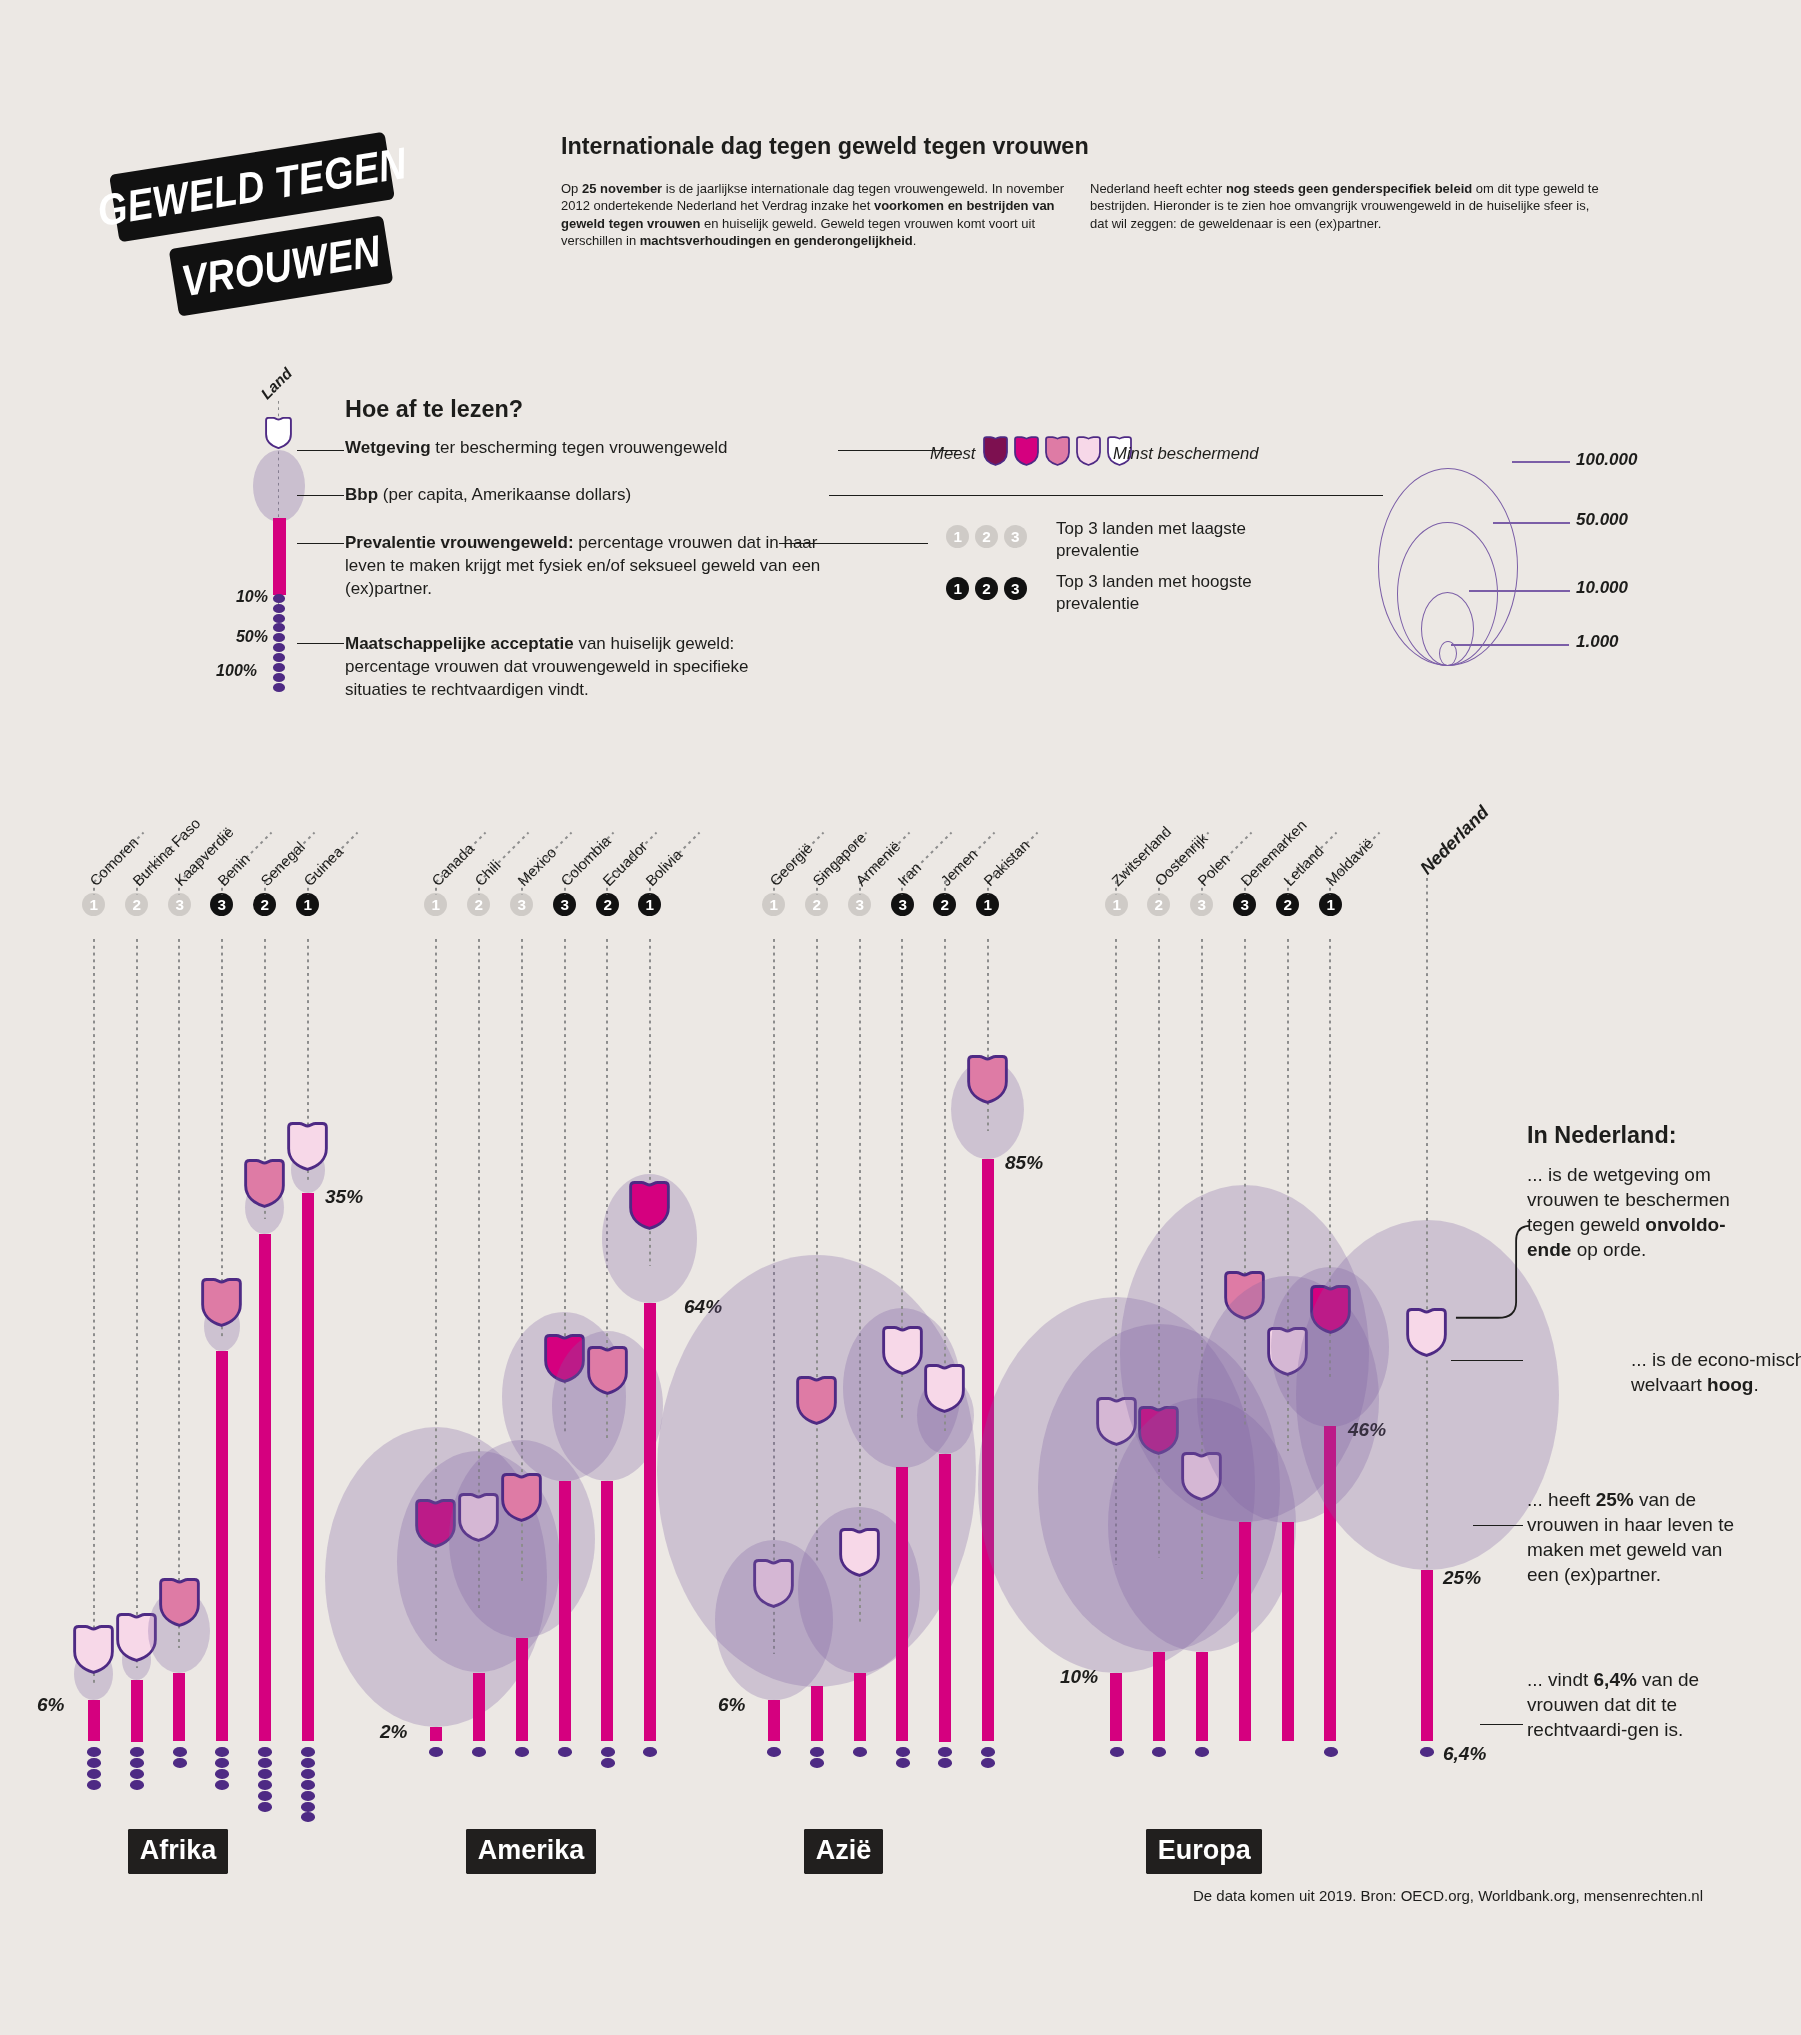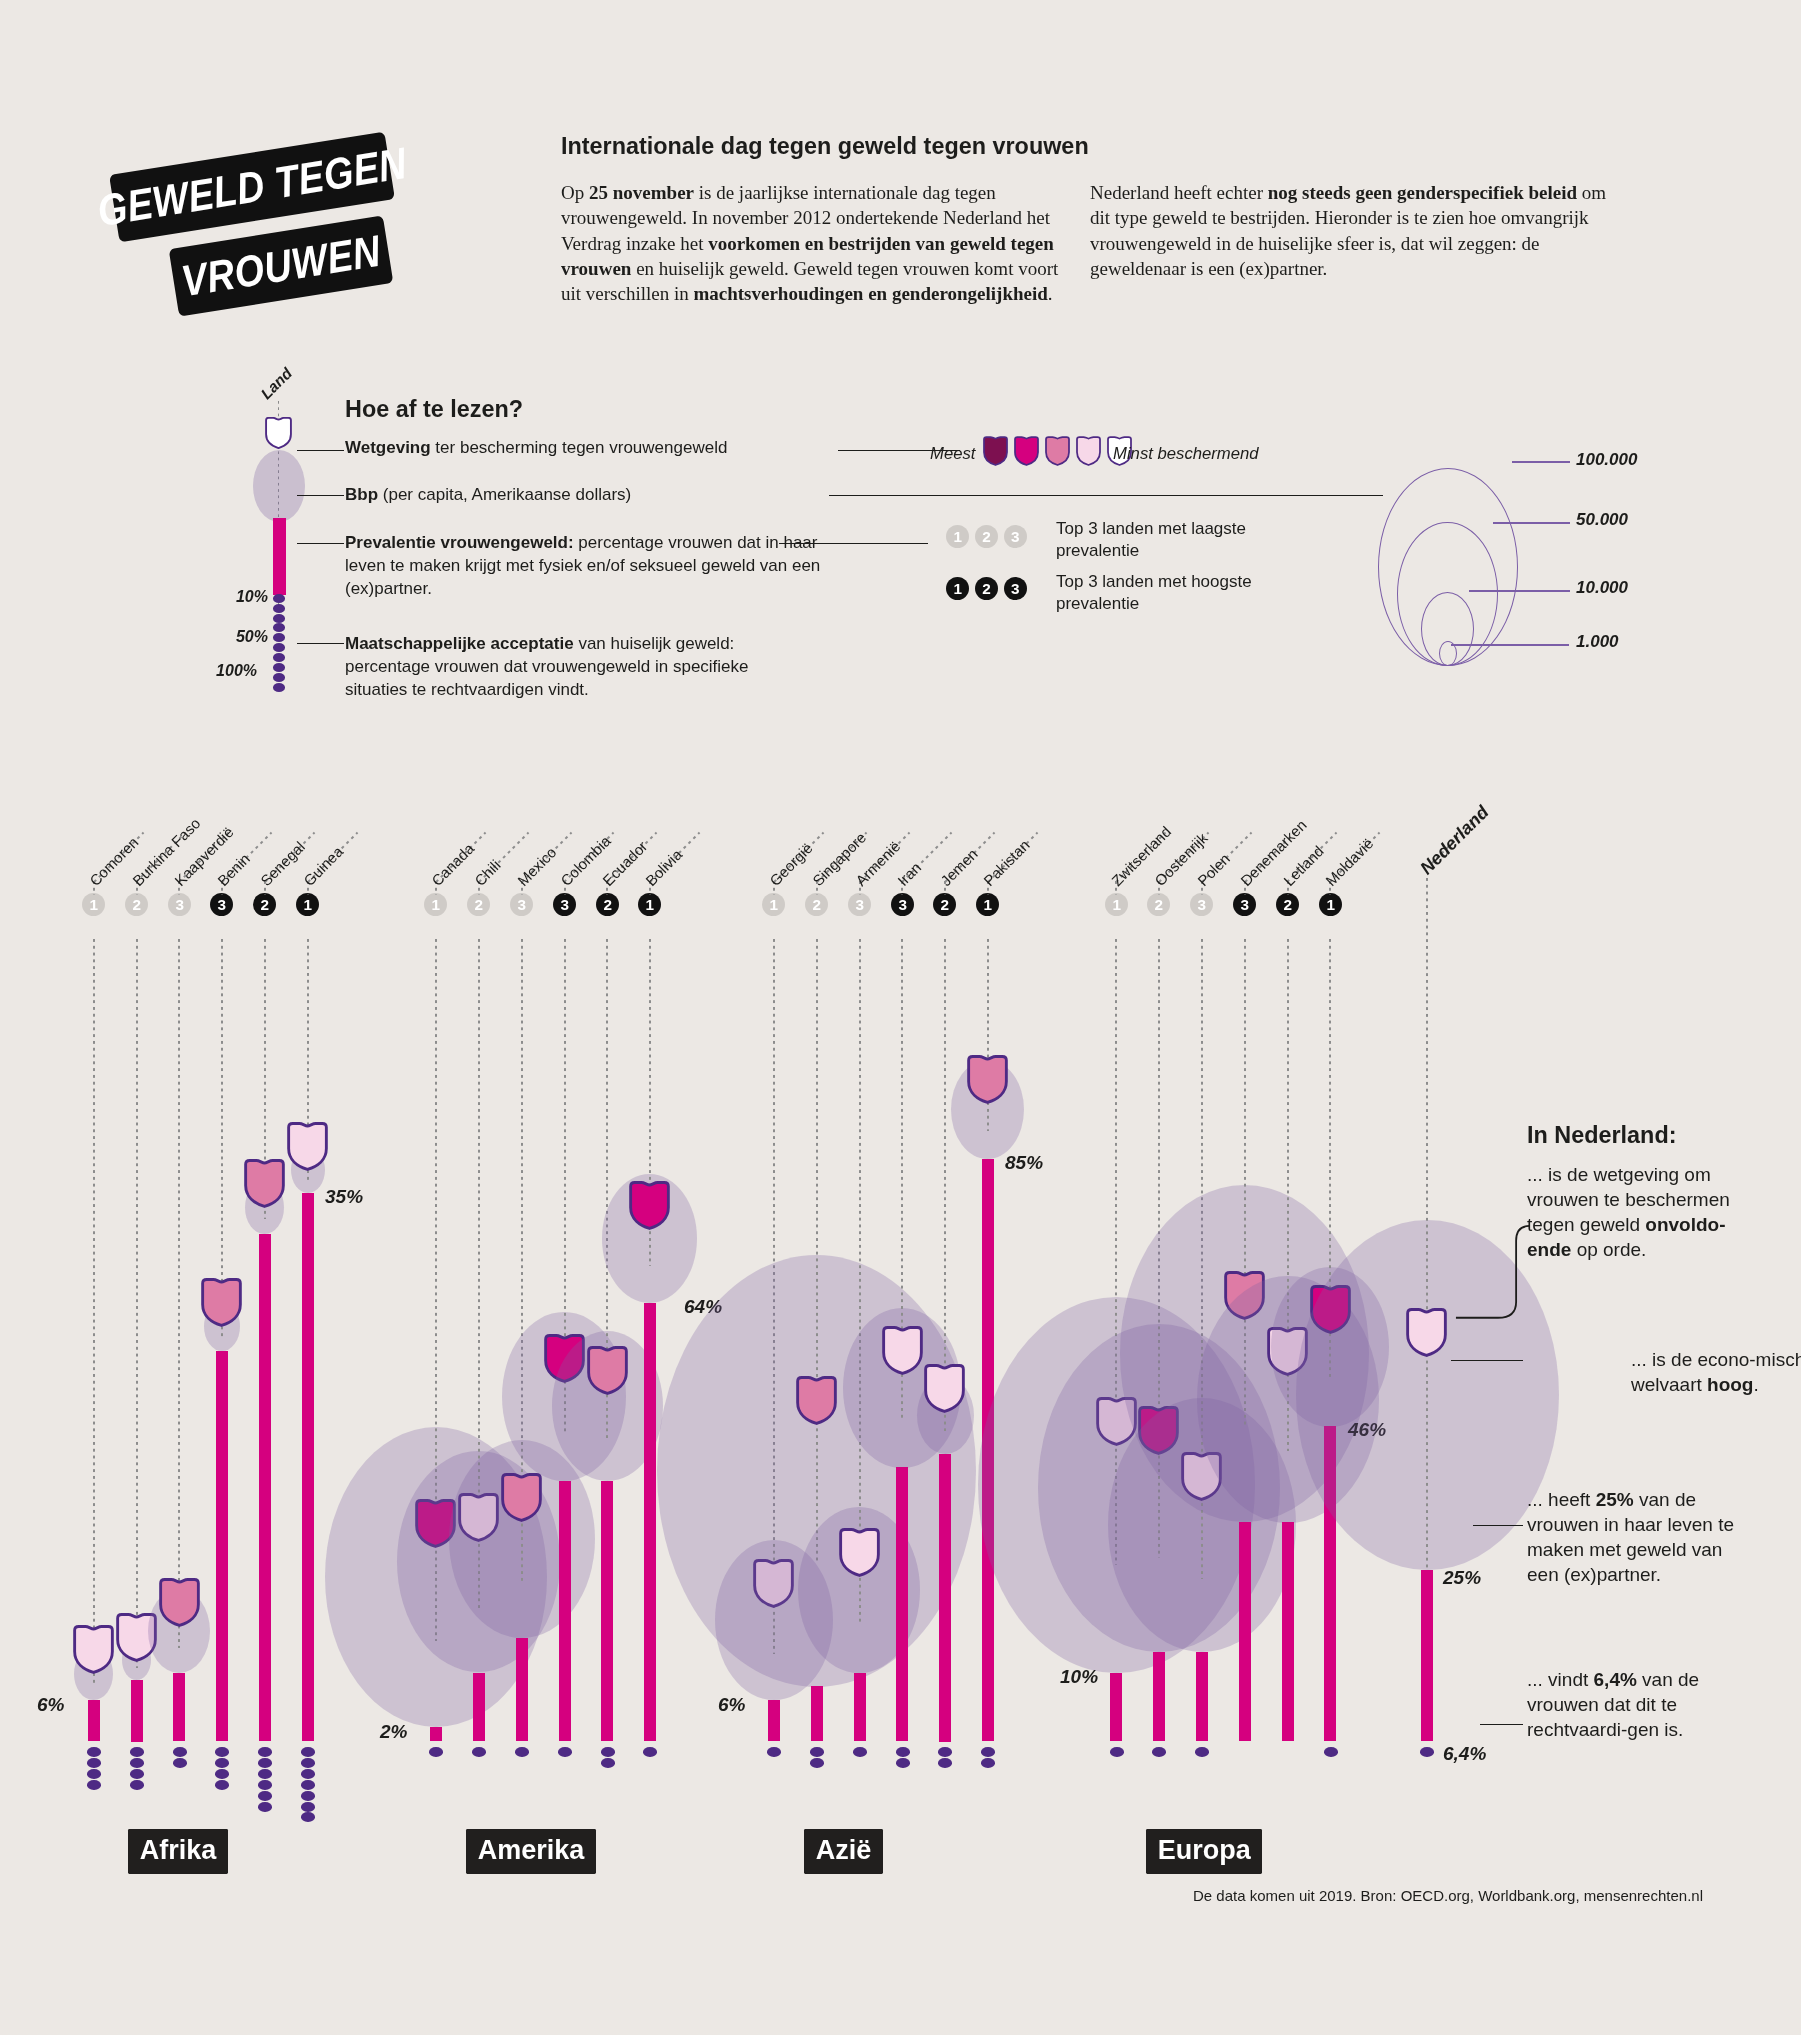--- a/index.html
+++ b/index.html
@@ -29,21 +29,21 @@
             transform: rotate(-9deg) scaleX(0.86); }
   #plate2 { left: 74px; top: 97px; width: 252px; height: 68px; font-size: 44px;
             transform: rotate(-9deg) scaleX(0.86); }
 
   
   #headline {
     left: 561px; top: 133px; width: 1126px;
     font-size: 23.4px; font-weight: 700; line-height: 1.15;
     font-family: "Liberation Sans Narrow", "Liberation Sans", sans-serif;
   }
-  .hdr-col { font-size: 19px; line-height: 1.33; width: 518px; font-family: Liberation Serif, serif; }
+  .hdr-col { font-size: 13px; line-height: 1.33; width: 518px; font-family: Liberation Sans, sans-serif; }
   #hdr-col-1 { left: 561px; top: 180px; }
   #hdr-col-2 { left: 1090px; top: 180px; }
   .hdr-col b { font-weight: 700; }
 
   
   #legend-title { left: 345px; top: 396px; font-size: 23.4px; font-weight: 700; }
   .legend-row { font-size: 17px; line-height: 1.34; }
   #lg-row-1 { left: 345px; top: 437px; width: 608px; }
   #lg-row-2 { left: 345px; top: 484px; width: 608px; }
   #lg-row-3 { left: 345px; top: 532px; width: 505px; }

